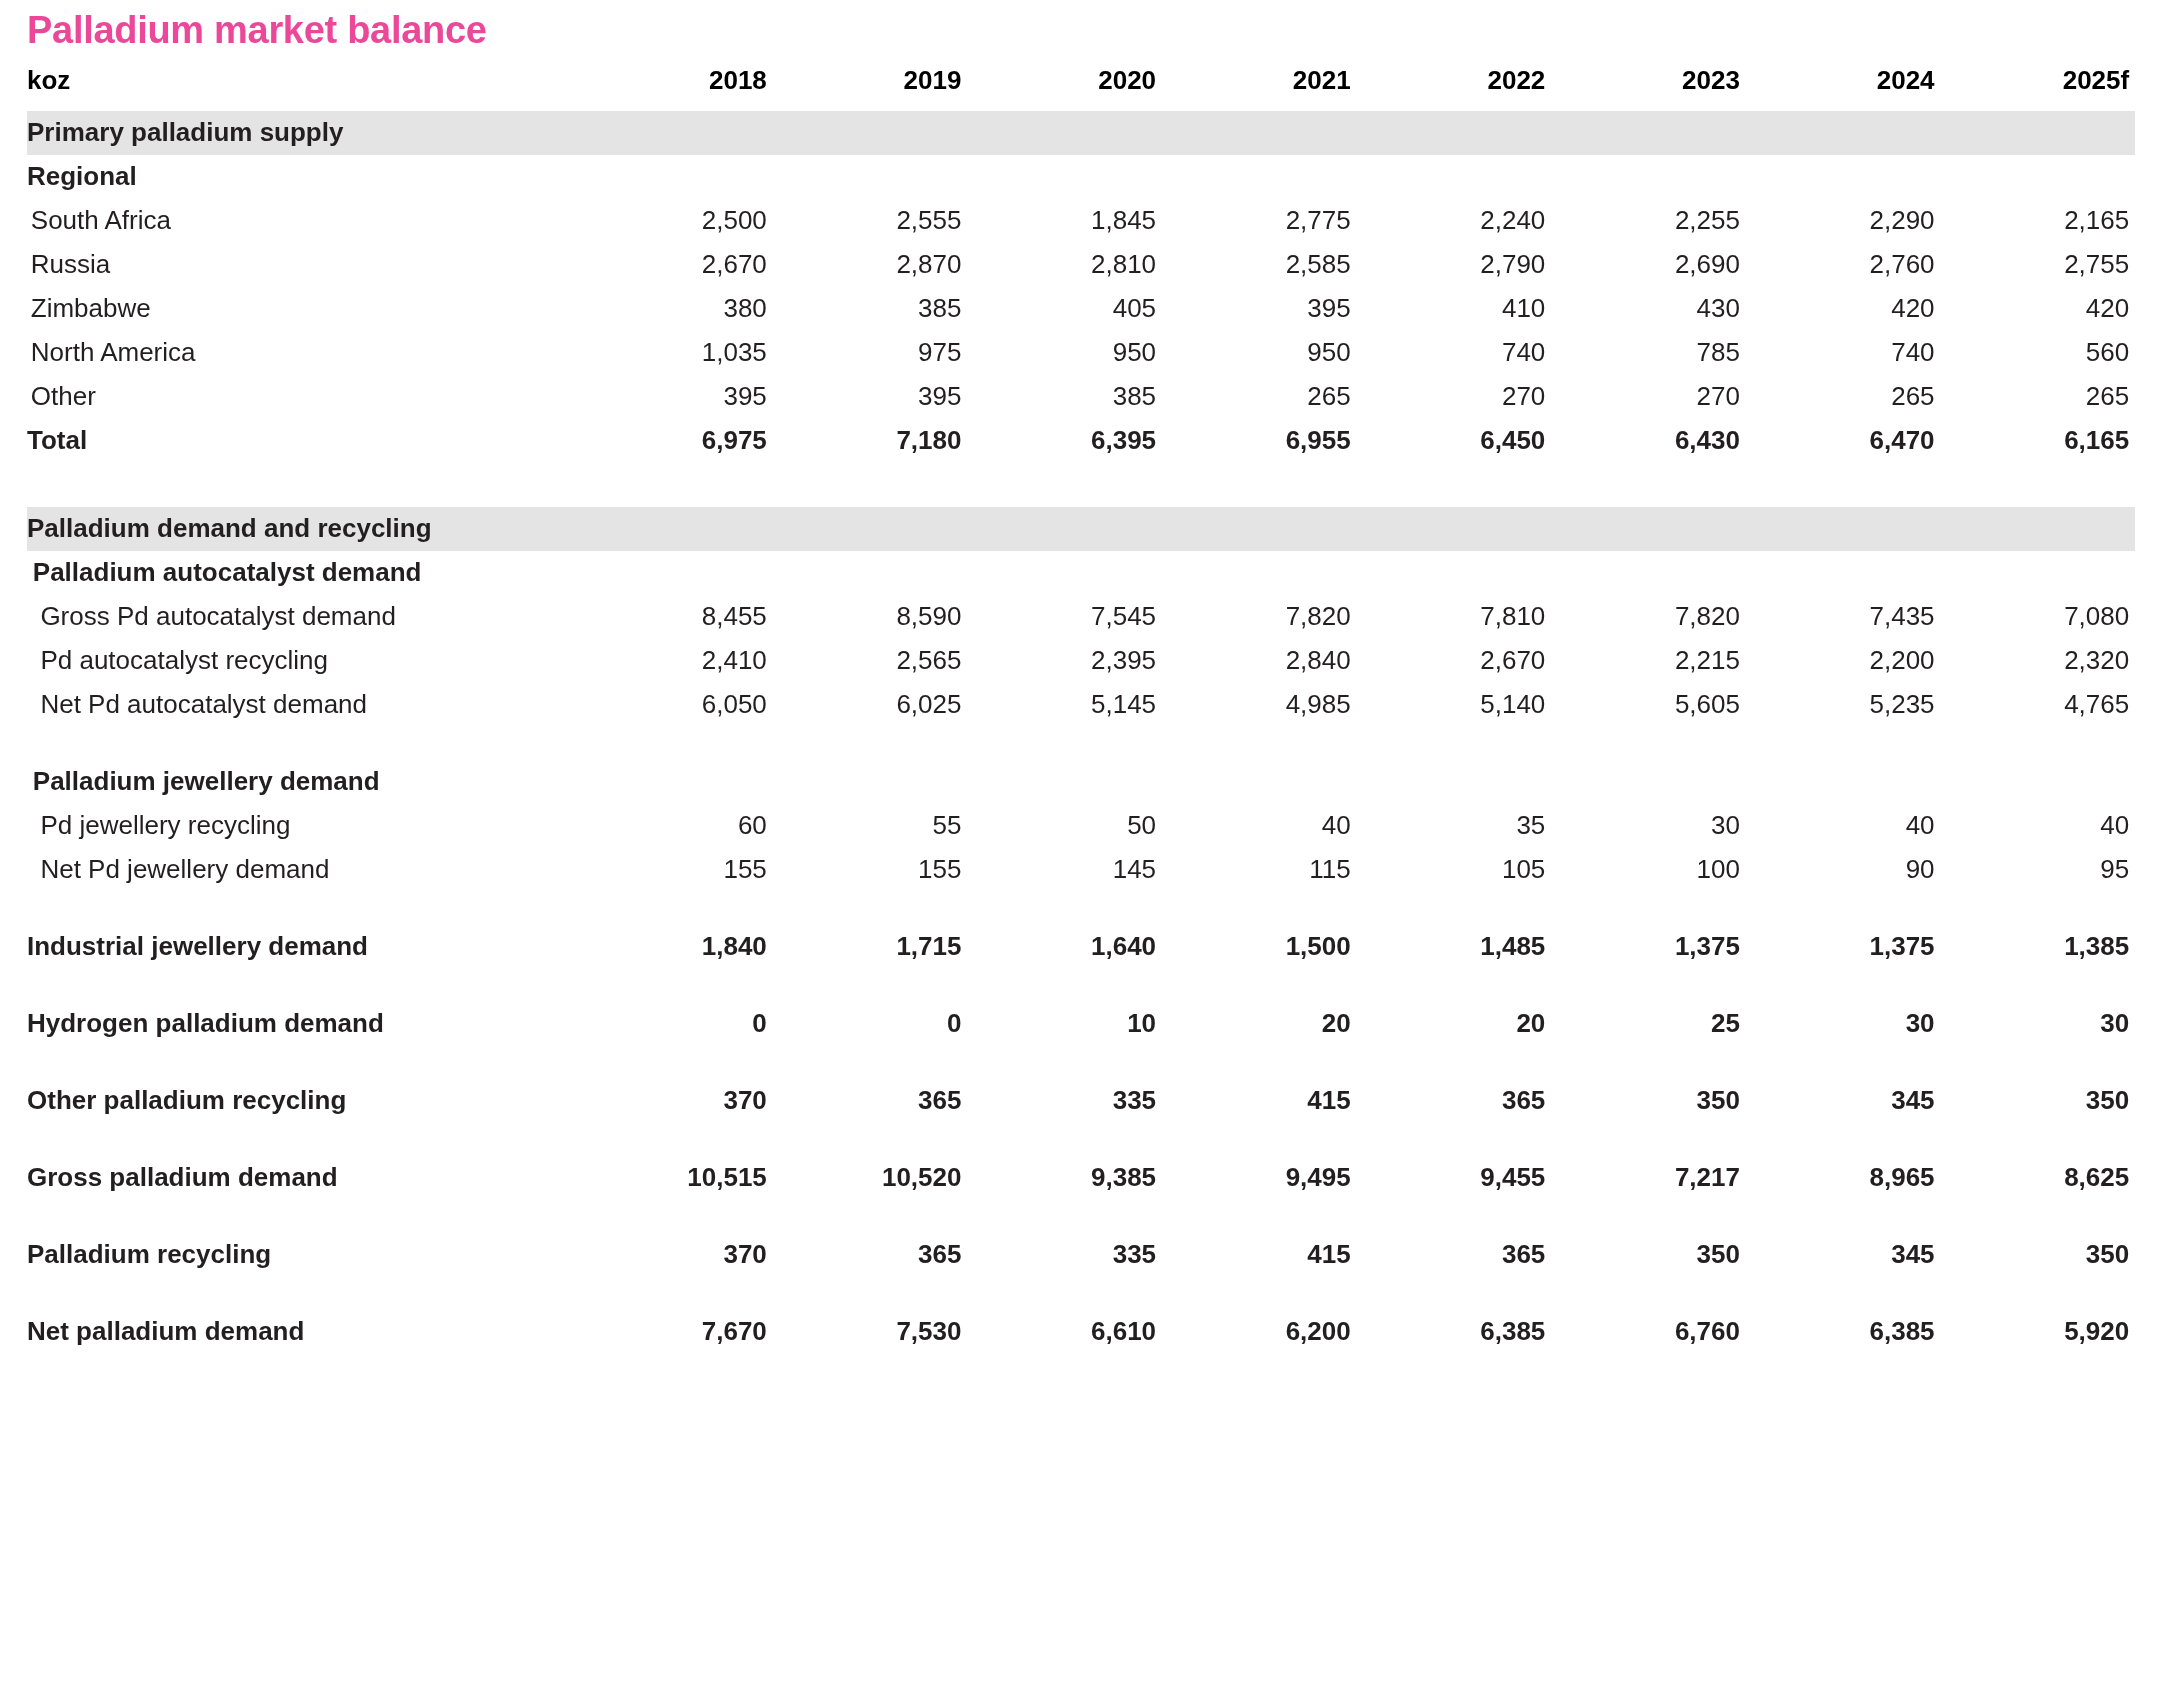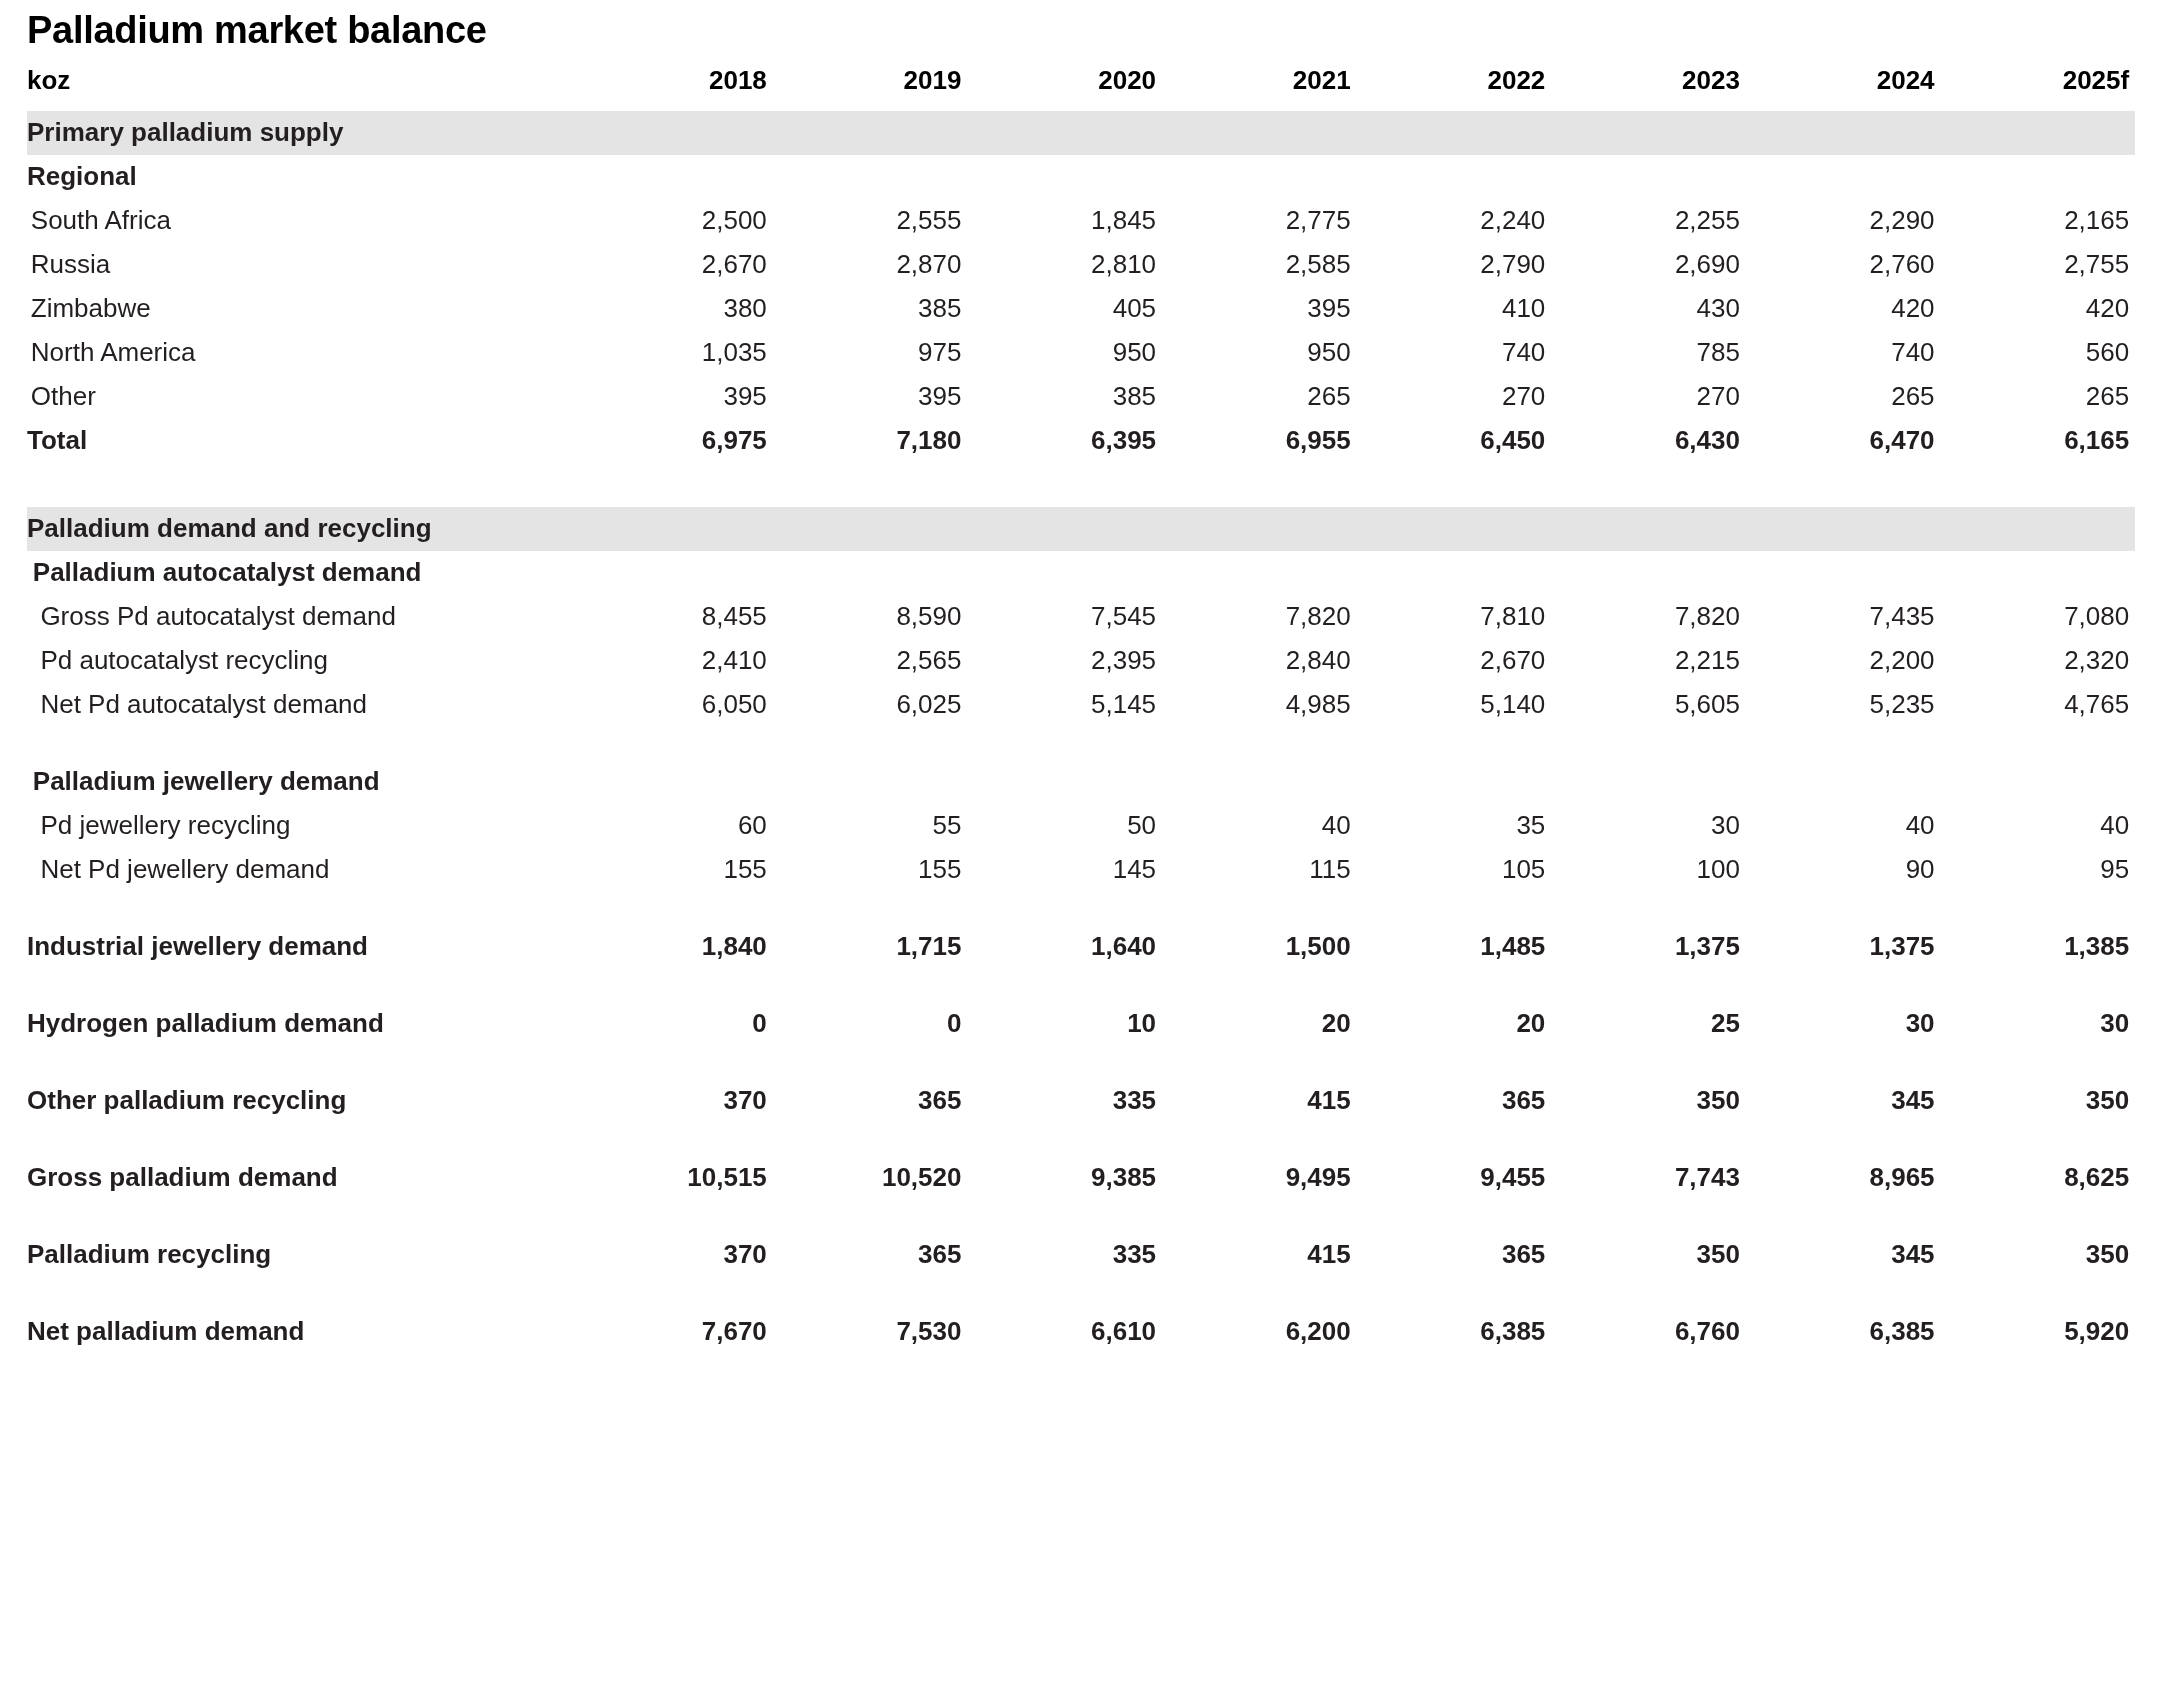--- a/index.html
+++ b/index.html
@@ -15,21 +15,21 @@
     overflow: hidden;
   }
   .page {
     position: relative;
     width: 2158px;
     height: 1706px;
     box-sizing: border-box;
     padding: 0 23px 0 27px;
   }
   .title {
-    color: #000000;
+    color: #ec4899;
     font-size: 38px;
     font-weight: bold;
     letter-spacing: -0.3px;
     padding-top: 9.6px;
     padding-bottom: 3.8px;
     line-height: 1.1;
   }
   table.balance {
     width: 100%;
     border-collapse: collapse;
@@ -377,21 +377,21 @@
         <td colspan="9"></td>
       </tr>
 
       <tr class="total">
         <td class="label">Gross palladium demand</td>
         <td class="val">10,515</td>
         <td class="val">10,520</td>
         <td class="val">9,385</td>
         <td class="val">9,495</td>
         <td class="val">9,455</td>
-        <td class="val">7,743</td>
+        <td class="val">7,217</td>
         <td class="val">8,965</td>
         <td class="val">8,625</td>
       </tr>
 
       <tr class="spacer-sm">
         <td colspan="9"></td>
       </tr>
 
       <tr class="total">
         <td class="label">Palladium recycling</td>

